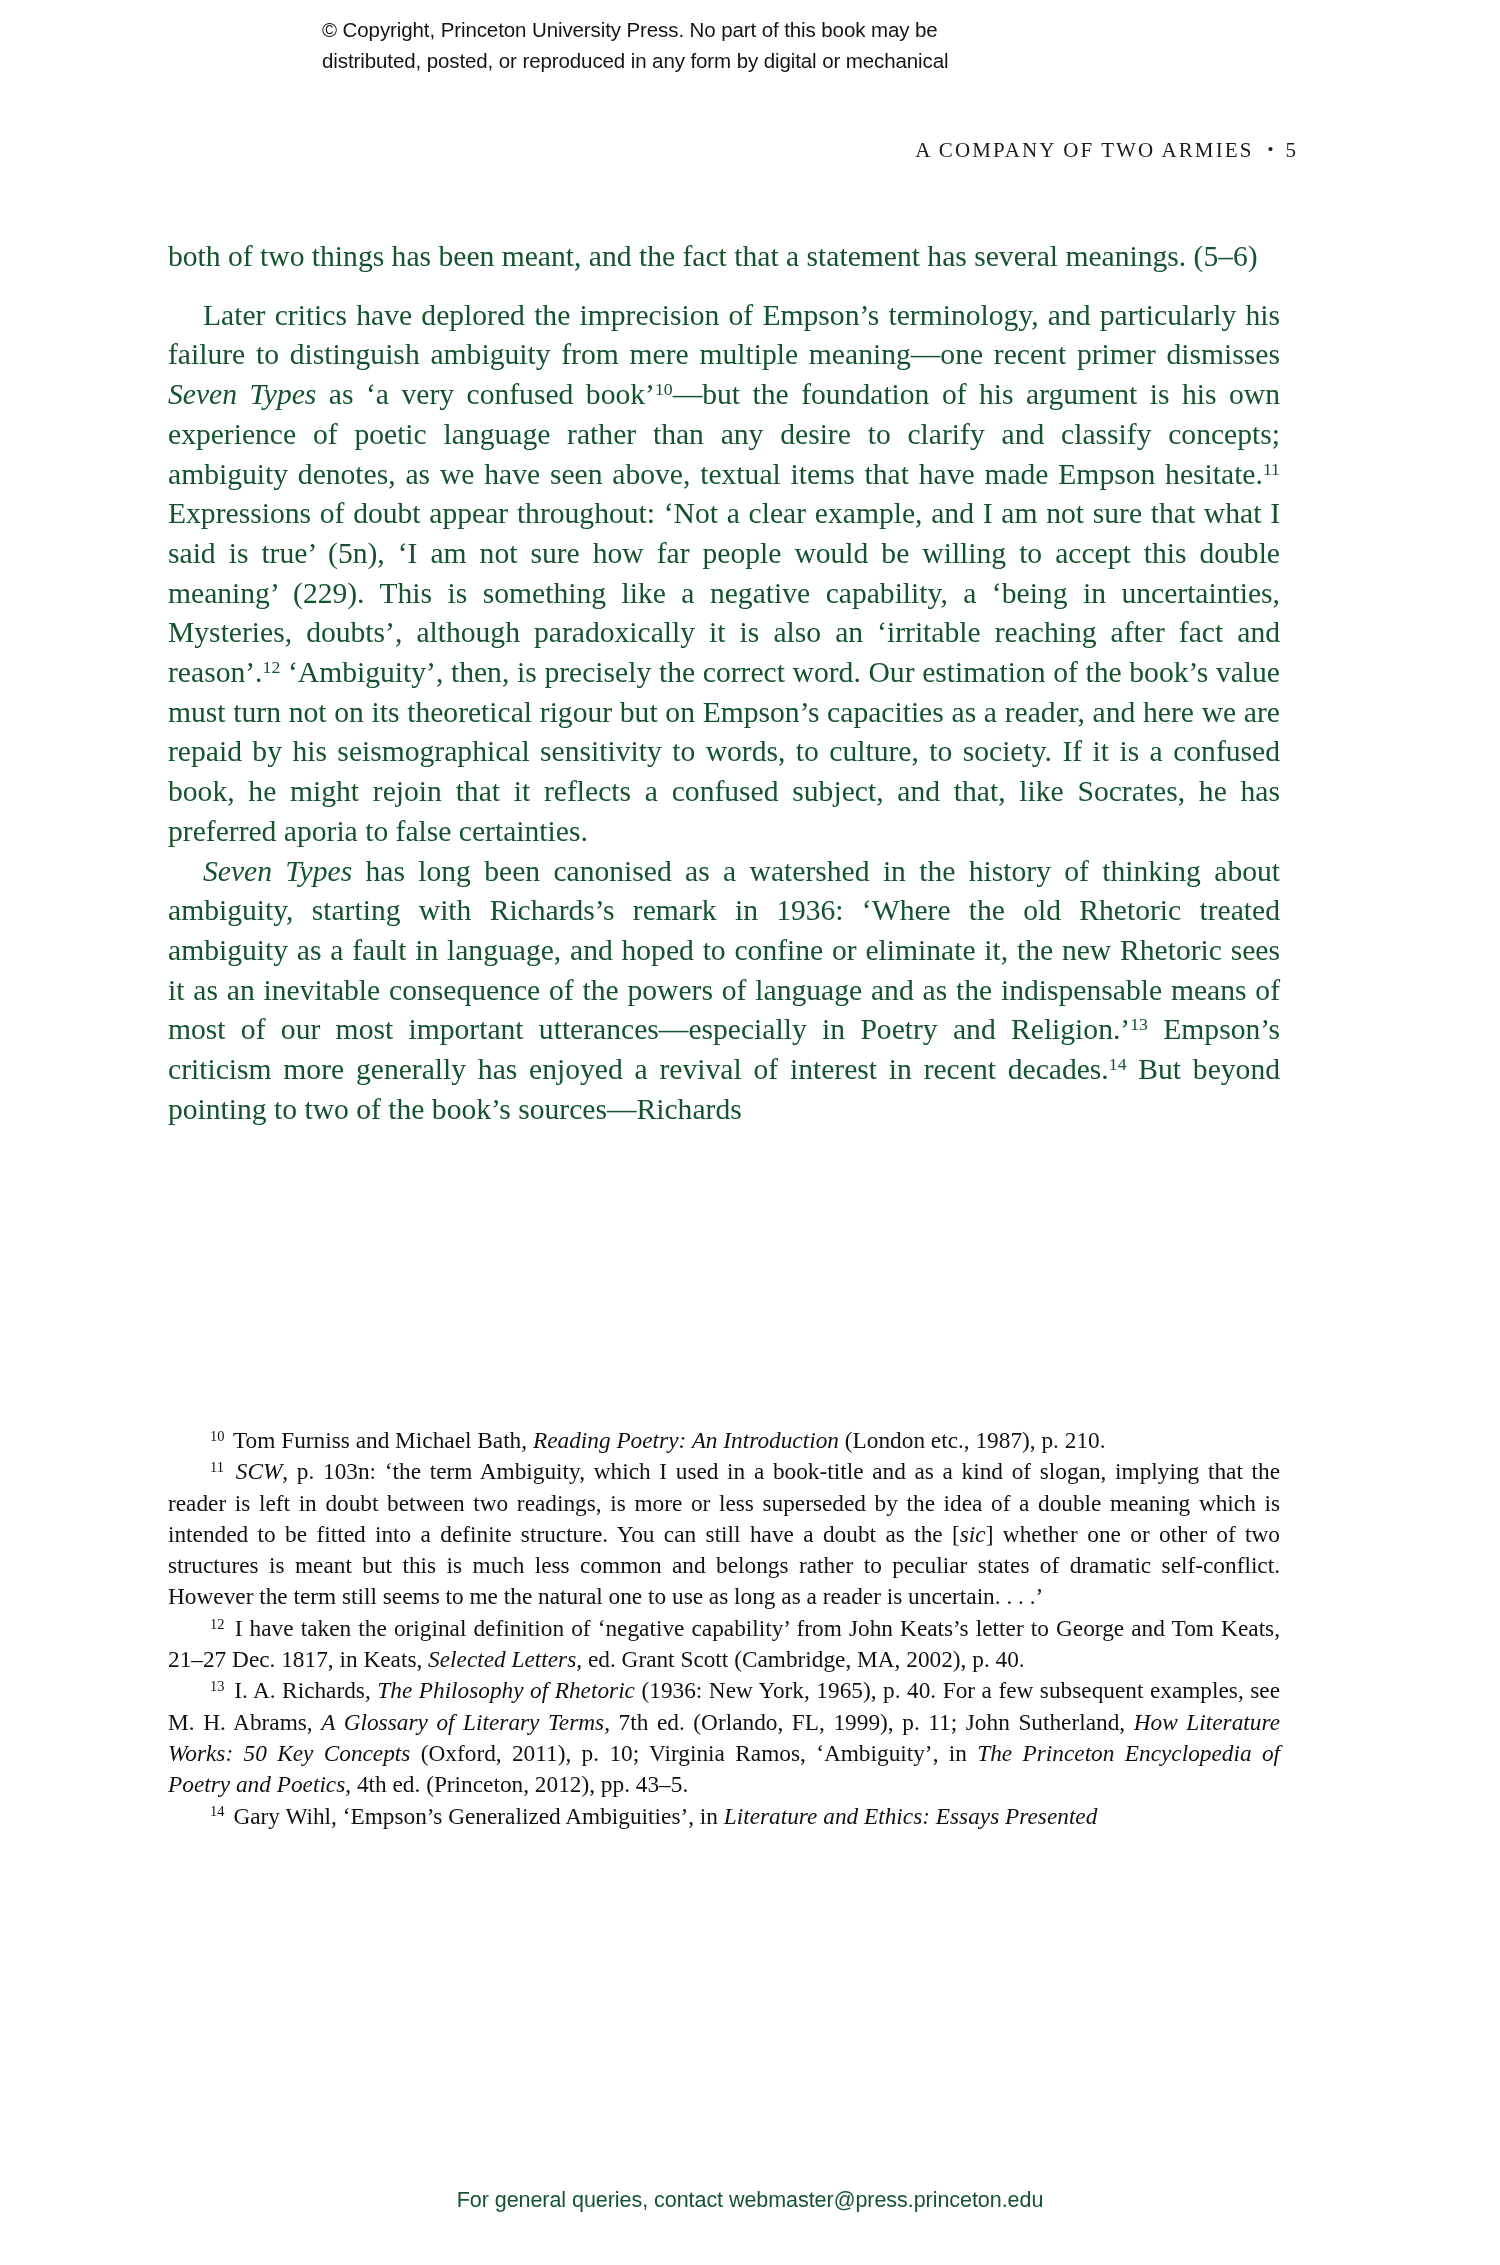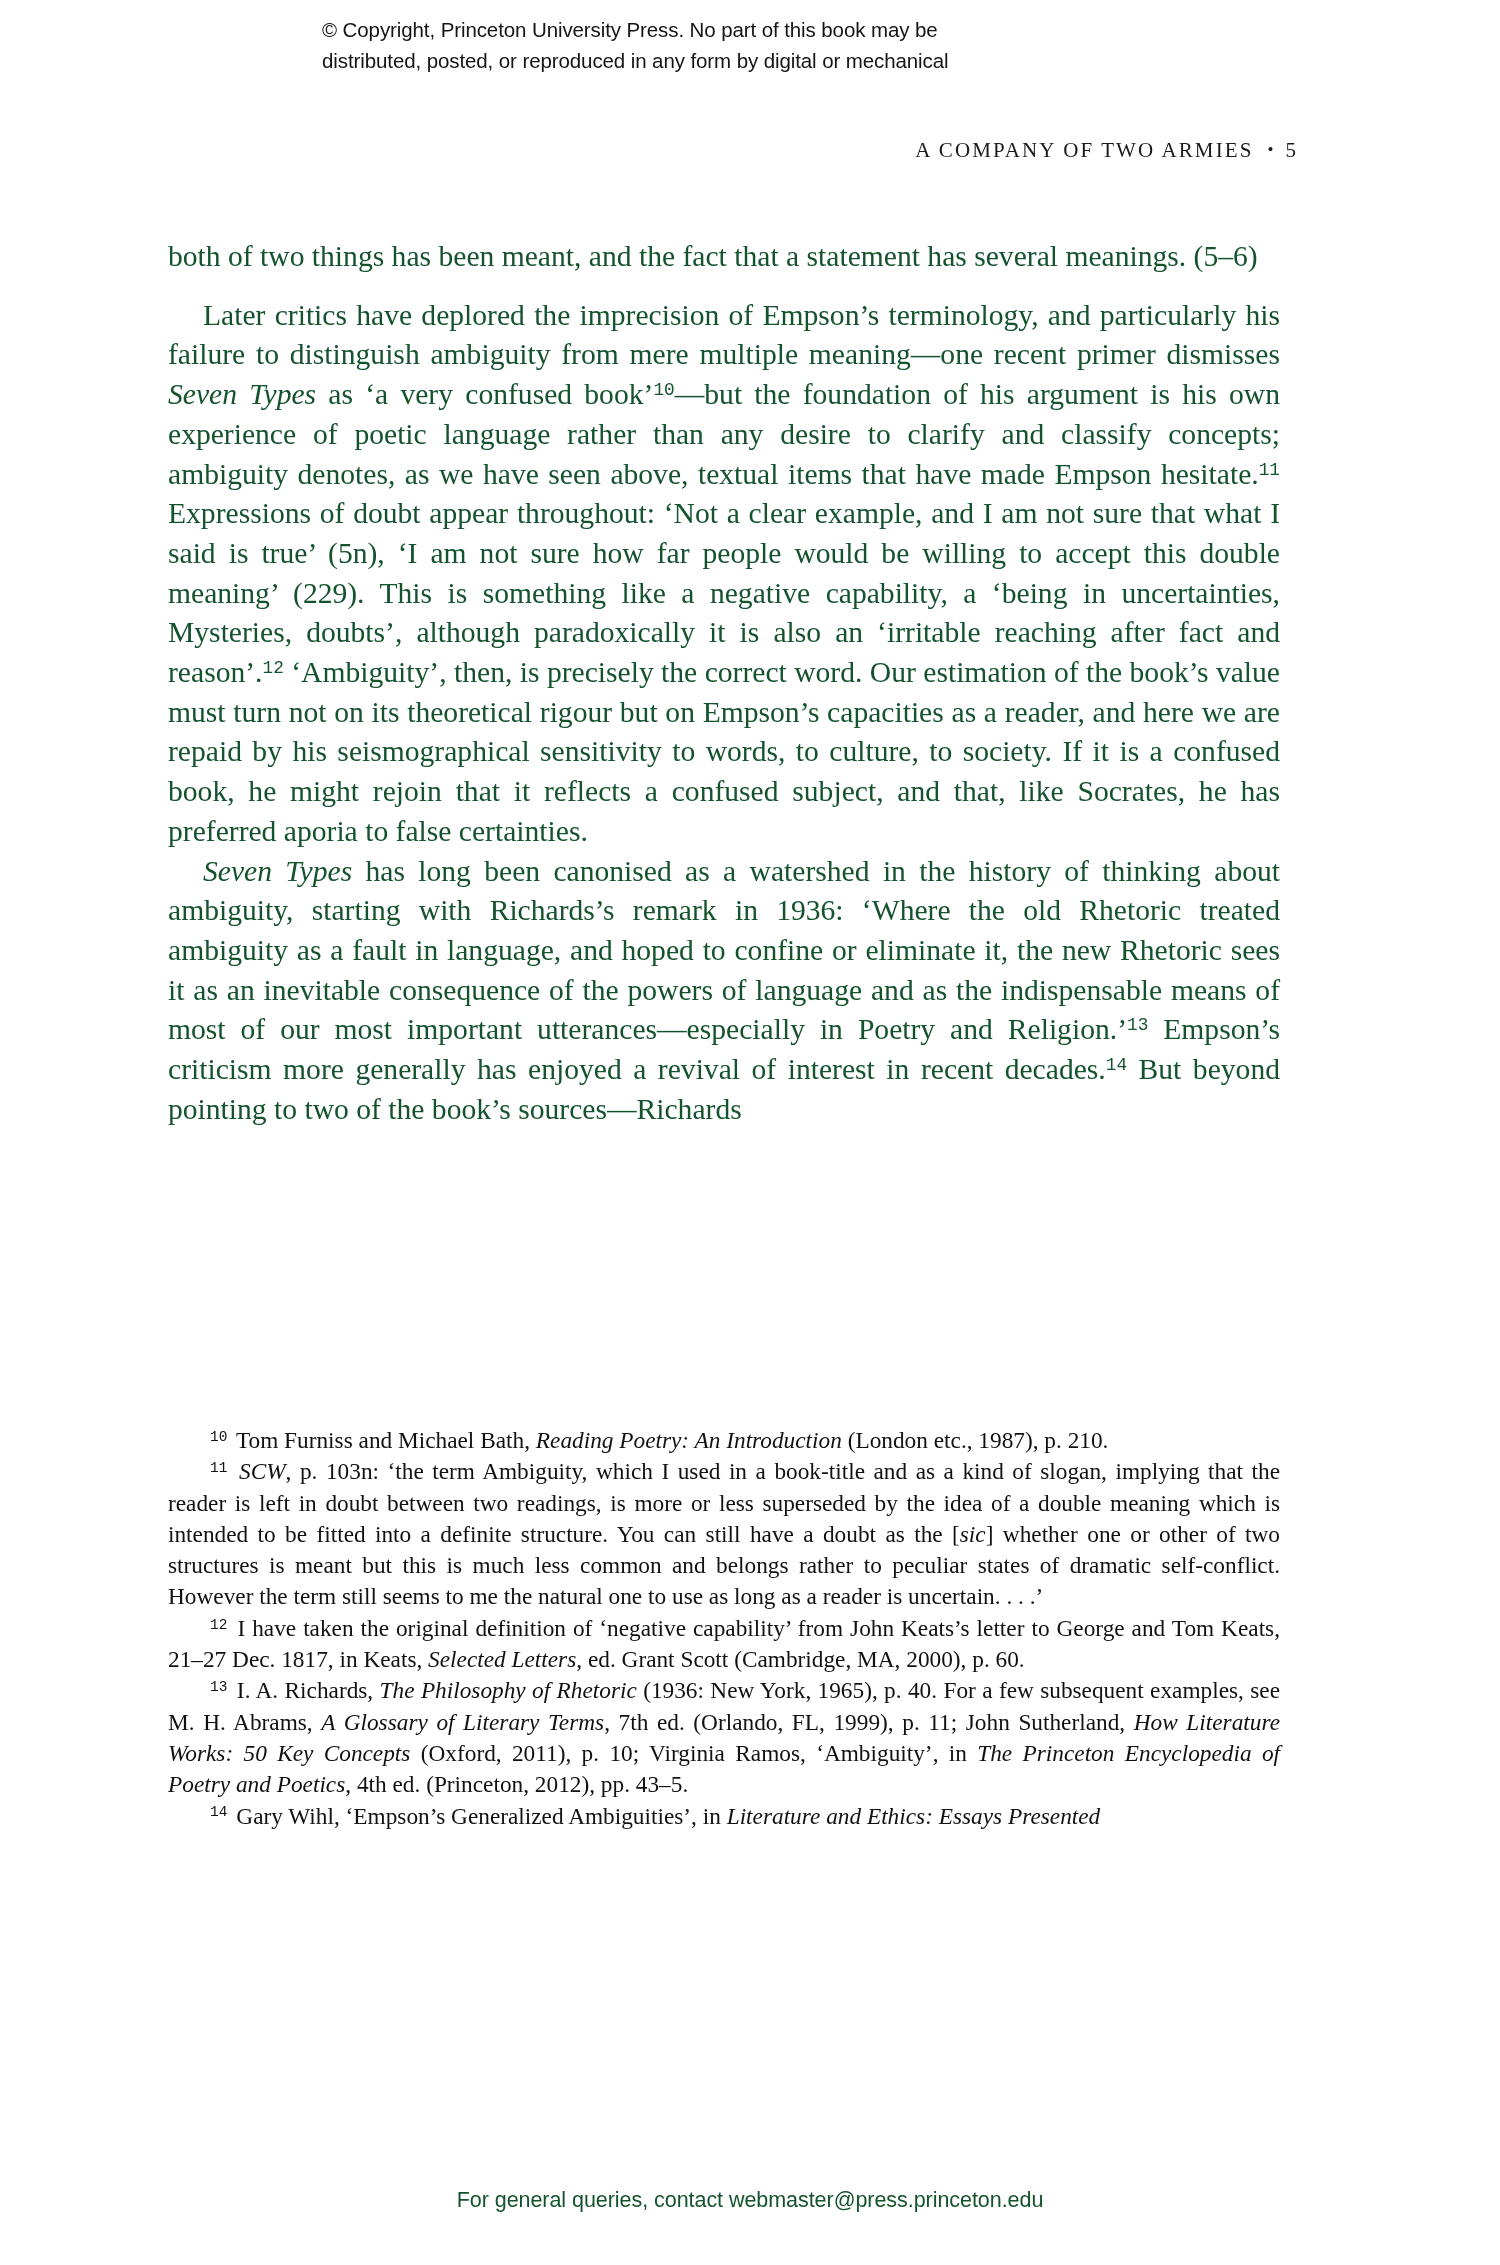--- a/index.html
+++ b/index.html
@@ -69,21 +69,20 @@
     margin: 0;
     text-indent: 0;
   }
   .body-col p.indent { text-indent: 35px; }
   .body-col p.gap-before { margin-top: 19px; }
   .body-col i { font-style: italic; }
   sup {
     font-size: 0.60em;
     line-height: 0;
     vertical-align: 0.52em;
-    font-family: Liberation Mono, monospace;
   }
 
   
   .footnotes {
     position: absolute;
     left: 168px;
     top: 1425px;
     width: 1112px;
     font-family: "Liberation Serif", serif;
     font-size: 23.3px;
@@ -130,20 +129,20 @@
 
   <div class="body-col">
       <p><span>both of two things has been meant, and the fact that a statement has several meanings. (5–6)</span></p>
       <p class="indent gap-before"><span>Later critics have deplored the imprecision of Empson’s terminology, and particularly his failure to distinguish ambiguity from mere multiple meaning—one recent primer dismisses </span><i>Seven Types</i><span> as ‘a very confused book’</span><sup>10</sup><span>—but the foundation of his argument is his own experience of poetic language rather than any desire to clarify and classify concepts; ambiguity denotes, as we have seen above, textual items that have made Empson hesitate.</span><sup>11</sup><span> Expressions of doubt appear throughout: ‘Not a clear example, and I am not sure that what I said is true’ (5n), ‘I am not sure how far people would be willing to accept this double meaning’ (229). This is something like a negative capability, a ‘being in uncertainties, Mysteries, doubts’, although paradoxically it is also an ‘irritable reaching after fact and reason’.</span><sup>12</sup><span> ‘Ambiguity’, then, is precisely the correct word. Our estimation of the book’s value must turn not on its theoretical rigour but on Empson’s capacities as a reader, and here we are repaid by his seismographical sensitivity to words, to culture, to society. If it is a confused book, he might rejoin that it reflects a confused subject, and that, like Socrates, he has preferred aporia to false certainties.</span></p>
       <p class="indent"><i>Seven Types</i><span> has long been canonised as a watershed in the history of thinking about ambiguity, starting with Richards’s remark in 1936: ‘Where the old Rhetoric treated ambiguity as a fault in language, and hoped to confine or eliminate it, the new Rhetoric sees it as an inevitable consequence of the powers of language and as the indispensable means of most of our most important utterances—especially in Poetry and Religion.’</span><sup>13</sup><span> Empson’s criticism more generally has enjoyed a revival of interest in recent decades.</span><sup>14</sup><span> But beyond pointing to two of the book’s sources—Richards</span></p>
     </div>
 
   <div class="footnotes">
       <p><sup class="fn-num-space">10</sup><span> Tom Furniss and Michael Bath, </span><i>Reading Poetry: An Introduction</i><span> (London etc., 1987), p. 210.</span></p>
       <p><sup class="fn-num-space">11</sup><span> </span><i>SCW</i><span>, p. 103n: ‘the term Ambiguity, which I used in a book-title and as a kind of slogan, implying that the reader is left in doubt between two readings, is more or less superseded by the idea of a double meaning which is intended to be fitted into a definite structure. You can still have a doubt as the [</span><i>sic</i><span>] whether one or other of two structures is meant but this is much less common and belongs rather to peculiar states of dramatic self-conflict. However the term still seems to me the natural one to use as long as a reader is uncertain. . . .’</span></p>
-      <p><sup class="fn-num-space">12</sup><span> I have taken the original definition of ‘negative capability’ from John Keats’s letter to George and Tom Keats, 21–27 Dec. 1817, in Keats, </span><i>Selected Letters</i><span>, ed. Grant Scott (Cambridge, MA, 2000), p. 60.</span></p>
+      <p><sup class="fn-num-space">12</sup><span> I have taken the original definition of ‘negative capability’ from John Keats’s letter to George and Tom Keats, 21–27 Dec. 1817, in Keats, </span><i>Selected Letters</i><span>, ed. Grant Scott (Cambridge, MA, 2002), p. 40.</span></p>
       <p><sup class="fn-num-space">13</sup><span> I. A. Richards, </span><i>The Philosophy of Rhetoric</i><span> (1936: New York, 1965), p. 40. For a few subsequent examples, see M. H. Abrams, </span><i>A Glossary of Literary Terms</i><span>, 7th ed. (Orlando, FL, 1999), p. 11; John Sutherland, </span><i>How Literature Works: 50 Key Concepts</i><span> (Oxford, 2011), p. 10; Virginia Ramos, ‘Ambiguity’, in </span><i>The Princeton Encyclopedia of Poetry and Poetics</i><span>, 4th ed. (Princeton, 2012), pp. 43–5.</span></p>
       <p><sup class="fn-num-space">14</sup><span> Gary Wihl, ‘Empson’s Generalized Ambiguities’, in </span><i>Literature and Ethics: Essays Presented</i></p>
     </div>
 
   <div class="footer">For general queries, contact webmaster@press.princeton.edu</div>
 
 </div>
 
 </body></html>

